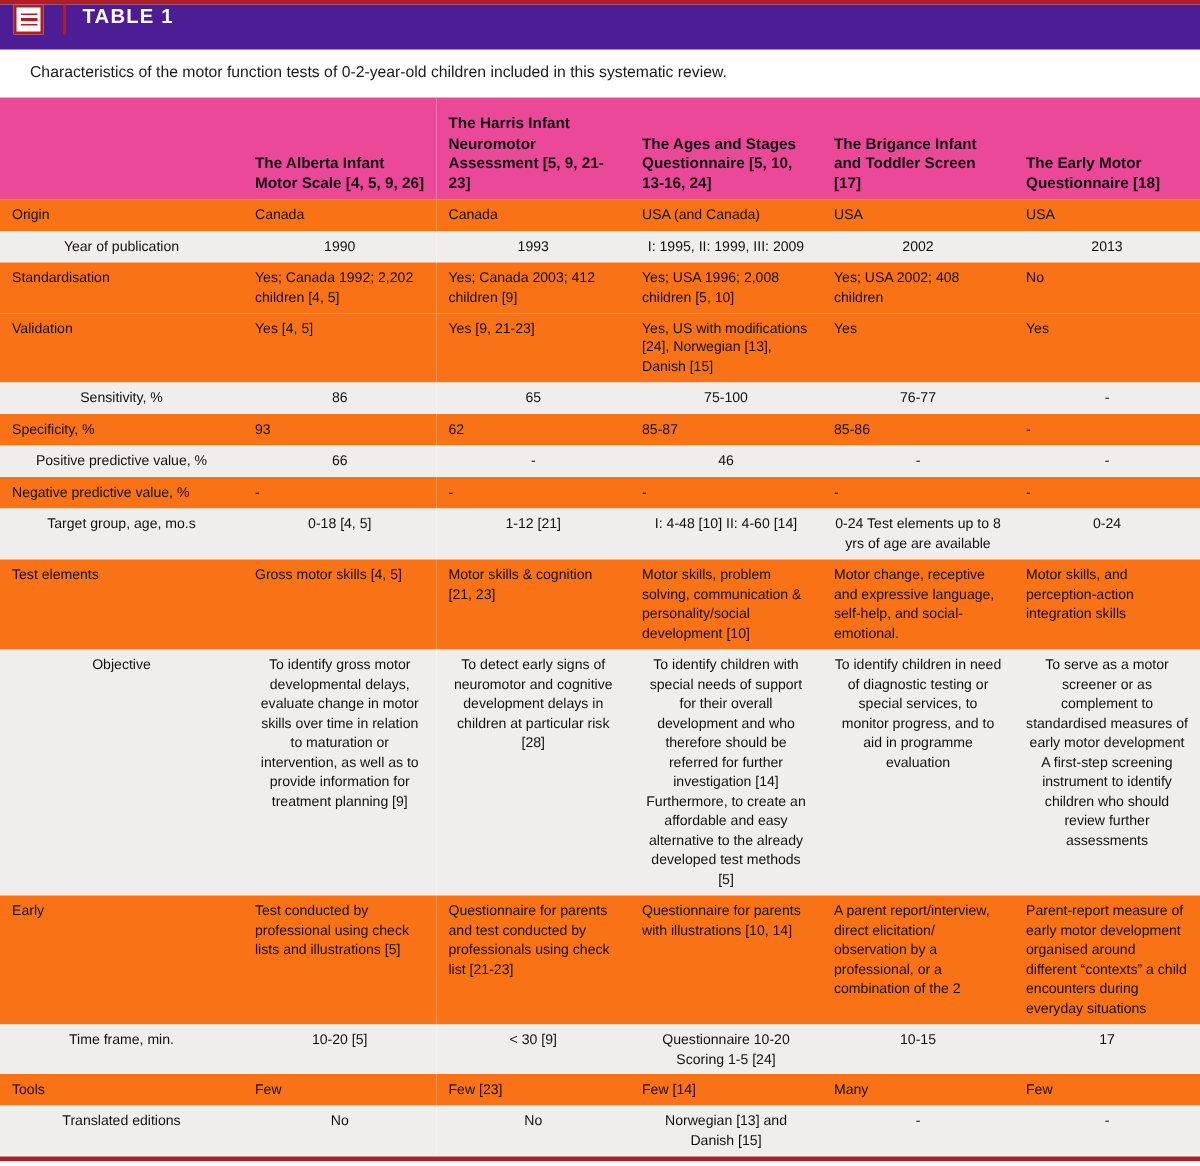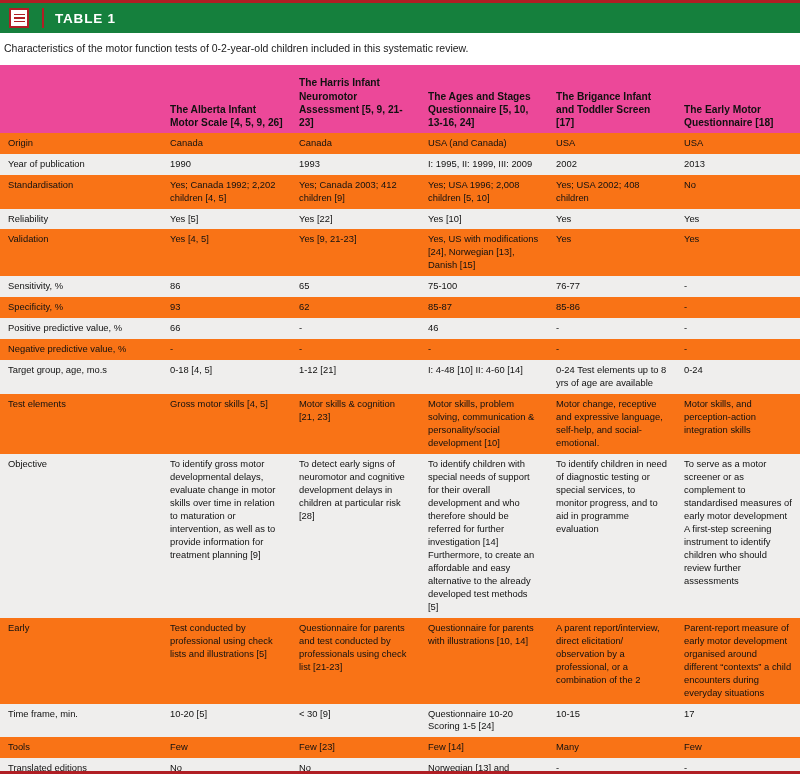--- a/index.html
+++ b/index.html
@@ -15,23 +15,22 @@
   }
 
   
   .top-rule {
     height: 3px;
     background: #b01e24;
     width: 100%;
   }
   .banner {
     height: 30px;
-    background: #15803d;
+    background: #4c1d95;
     display: flex;
-    align-items: center;
     padding-left: 9px;
     position: relative;
   }
   .banner-icon {
     width: 20px; height: 20px;
     border: 2px solid #b01e24;
     background: #ffffff;
     display: flex;
     flex-direction: column;
     justify-content: center;
@@ -55,21 +54,21 @@
     font-size: 13.5px;
     font-weight: bold;
     letter-spacing: 0.8px;
     color: #ffffff;
   }
 
   
   .caption {
     font-size: 10.5px;
     color: #1a1a1a;
-    padding: 9px 8px 9px 4px;
+    padding: 9px 8px 9px 20px;
     line-height: 1.3;
   }
 
   
   .table-wrap {
     padding: 0 0 0 0;
   }
   table.t1 {
     border-collapse: collapse;
     width: 800px;
@@ -98,21 +97,21 @@
   table.t1 thead th.lbl { }
 
   table.t1 tbody td {
     vertical-align: top;
     text-align: left;
     padding: 4px 8px 4px 8px;
     line-height: 1.38;
     font-size: 9.4px;
   }
   tbody tr.odd td  { background: #f97316; }
-  tbody tr.even td { background: #efeeed; }
+  tbody tr.even td { background: #efeeed; text-align: center; }
 
   .pad-bottom td { padding-bottom: 26px; }
   .pad-bottom-sm td { padding-bottom: 12px; }
   .bottom-rule {
     position: absolute;
     bottom: 3px;
     left: 0;
     width: 100%;
     height: 3px;
     background: #b01e24;
@@ -183,28 +182,20 @@
 
       <tr class="odd">
         <td>Standardisation</td>
         <td>Yes; Canada 1992; 2,202 children [4, 5]</td>
         <td>Yes; Canada 2003; 412 children [9]</td>
         <td>Yes; USA 1996; 2,008 children [5, 10]</td>
         <td>Yes; USA 2002; 408 children</td>
         <td>No</td>
       </tr>
 
-      <tr class="even">
-        <td>Reliability</td>
-        <td>Yes [5]</td>
-        <td>Yes [22]</td>
-        <td>Yes [10]</td>
-        <td>Yes</td>
-        <td>Yes</td>
-      </tr>
 
       <tr class="odd pad-bottom">
         <td>Validation</td>
         <td>Yes [4, 5]</td>
         <td>Yes [9, 21-23]</td>
         <td>Yes, US with modifications [24], Norwegian [13], Danish [15]</td>
         <td>Yes</td>
         <td>Yes</td>
       </tr>
 

